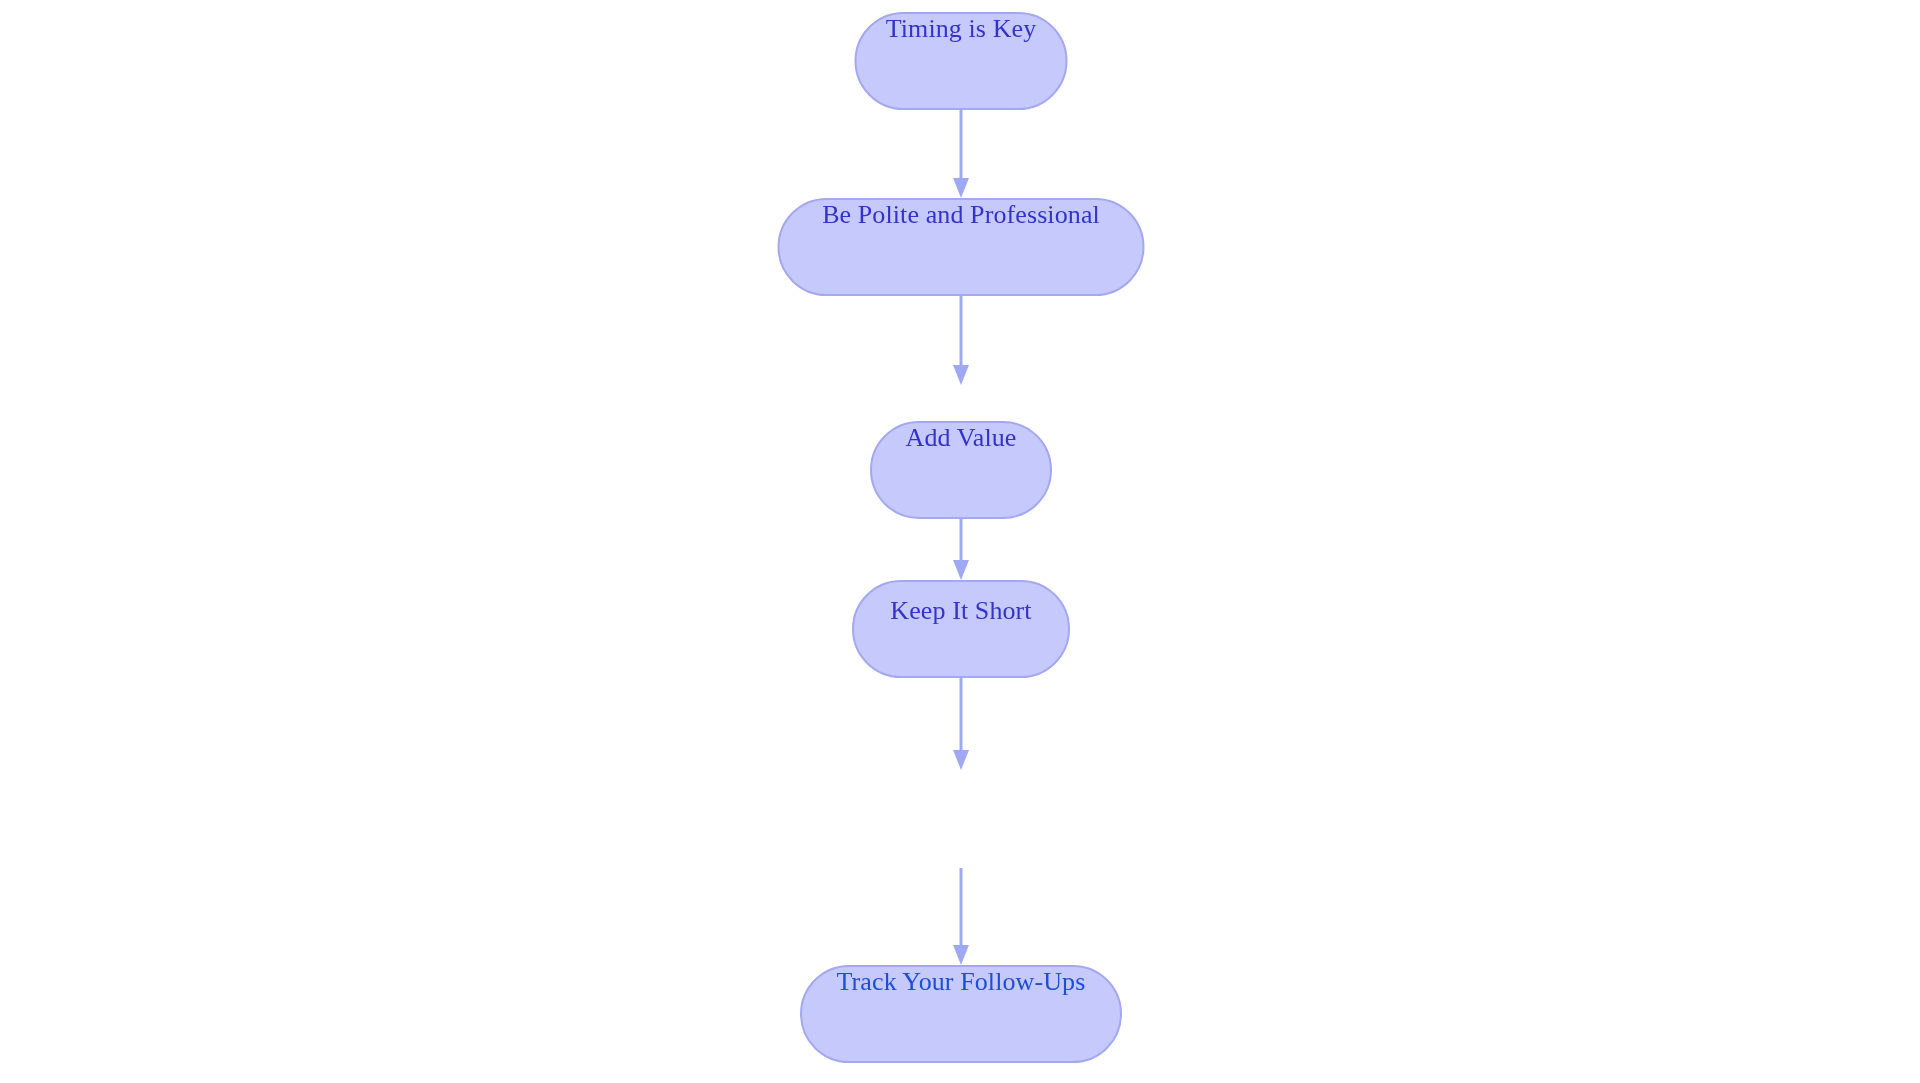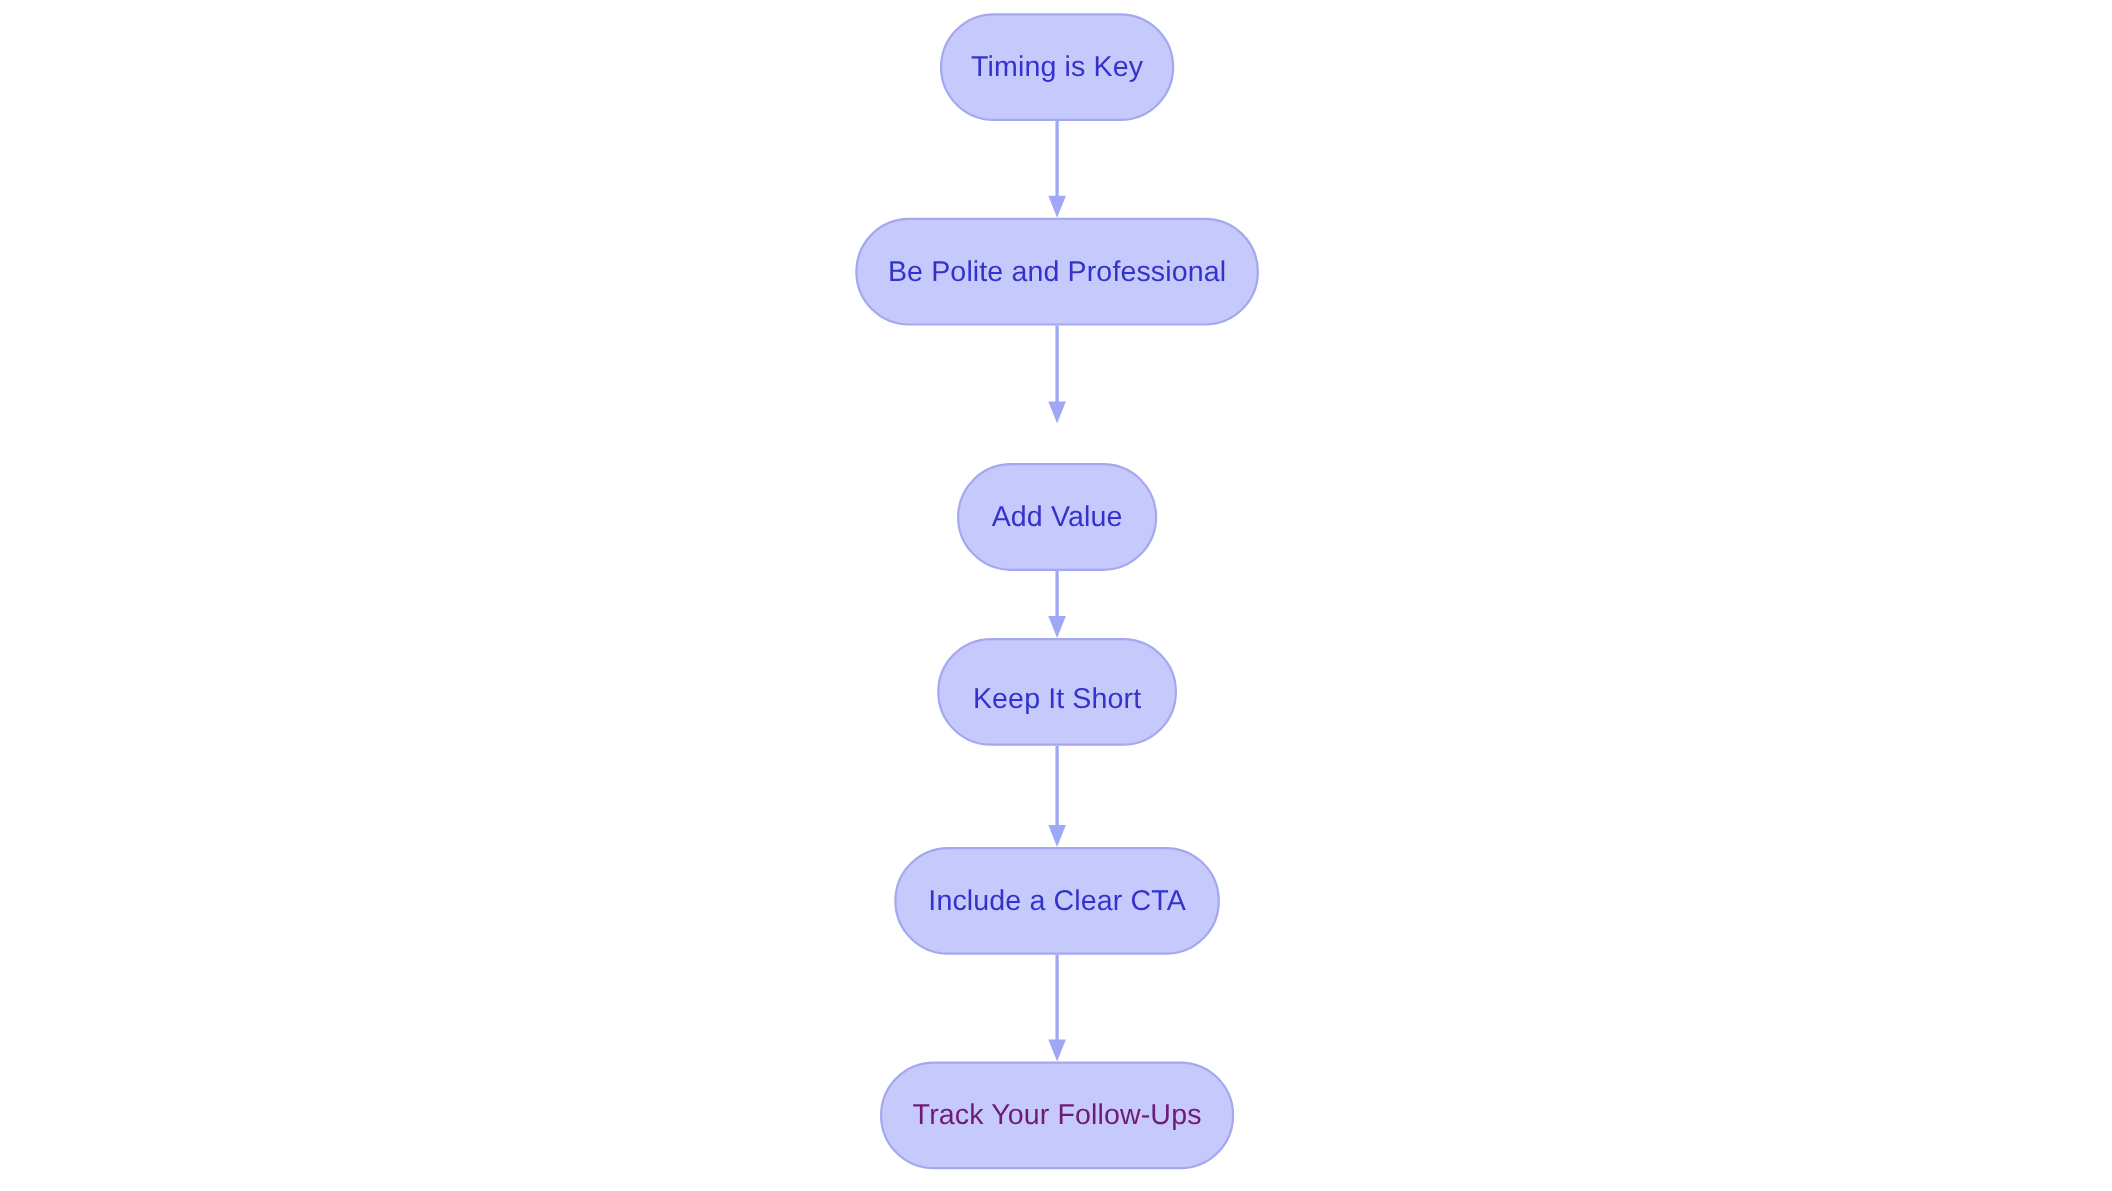--- a/index.html
+++ b/index.html
@@ -25,26 +25,27 @@
     left: 0;
     top: 0;
     width: 1920px;
     height: 1083px;
   }
   .node {
     position: absolute;
     box-sizing: border-box;
     transform: translateX(-50%);
     display: flex;
-    align-items: center;
+    align-items: flex-start;
     justify-content: center;
     background: #c5c9fb;
     border: 2px solid #6d28d9;
     border-radius: 999px;
     height: 98px;
+    font-family: Liberation Serif, serif;
   }
   .node-label {
     color: #3333cc;
     font-size: 26px;
     font-weight: 400;
     letter-spacing: 0.1px;
     line-height: 1.15;
     white-space: nowrap;
     text-align: center;
   }
@@ -101,20 +102,17 @@
       </div>
       <div class="node" style="left: 961px; top: 198px; width: 367px; height: 98px; background: rgb(197, 201, 251); border-color: rgb(163, 168, 240);">
         <span class="node-label" style="color: rgb(51, 51, 204);">Be Polite and Professional</span>
       </div>
       <div class="node" style="left: 961px; top: 385px; width: 182px; height: 98px; background: rgb(197, 201, 251); border-color: rgb(163, 168, 240); margin-top: 36px;">
         <span class="node-label" style="color: rgb(51, 51, 204);">Add Value</span>
       </div>
       <div class="node" style="left: 961px; top: 580px; width: 218px; height: 98px; background: rgb(197, 201, 251); border-color: rgb(163, 168, 240);">
         <span class="node-label" style="color: rgb(51, 51, 204); margin-top: 14px;">Keep It Short</span>
       </div>
-      <div class="node" style="left: 961px; top: 770px; width: 296px; height: 98px; background: rgb(197, 201, 251); border-color: rgb(163, 168, 240);">
-        <span class="node-label" style="color: rgb(51, 51, 204);">Include a Clear CTA</span>
-      </div>
       <div class="node" style="left: 961px; top: 965px; width: 322px; height: 98px; background: rgb(197, 201, 251); border-color: rgb(163, 168, 240);">
-        <span class="node-label" style="color: #701a75;">Track Your Follow-Ups</span>
+        <span class="node-label" style="color: #1d4ed8;">Track Your Follow-Ups</span>
       </div>
     </div>
 </div>
 
 </body></html>

